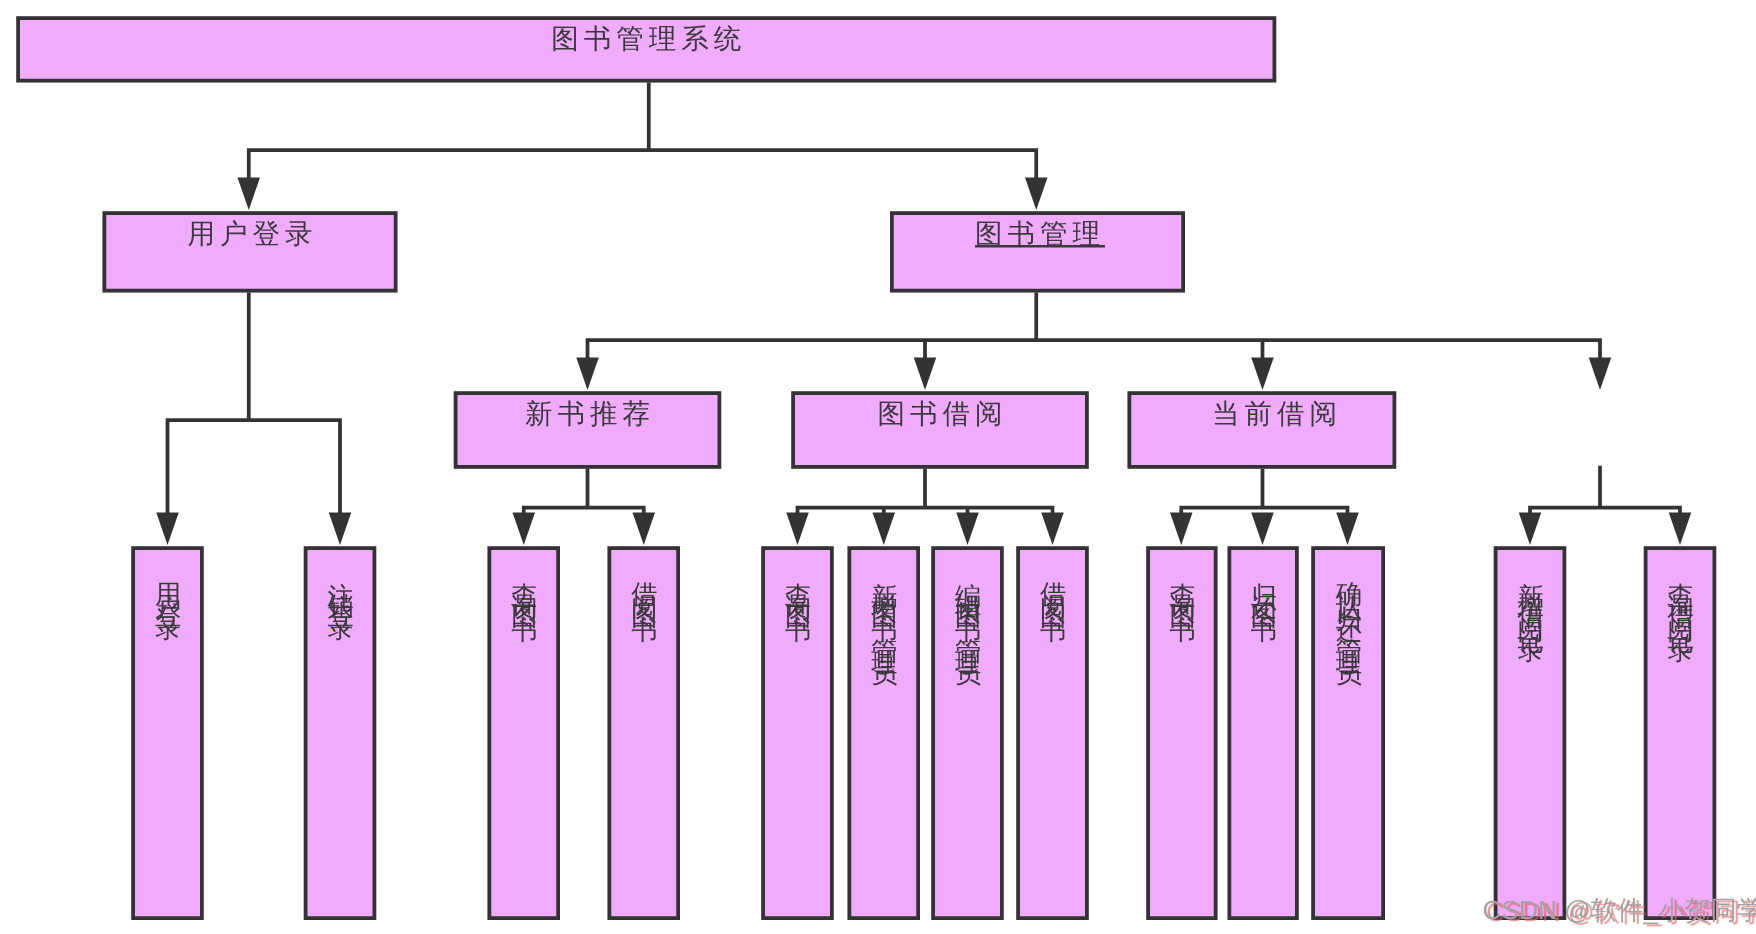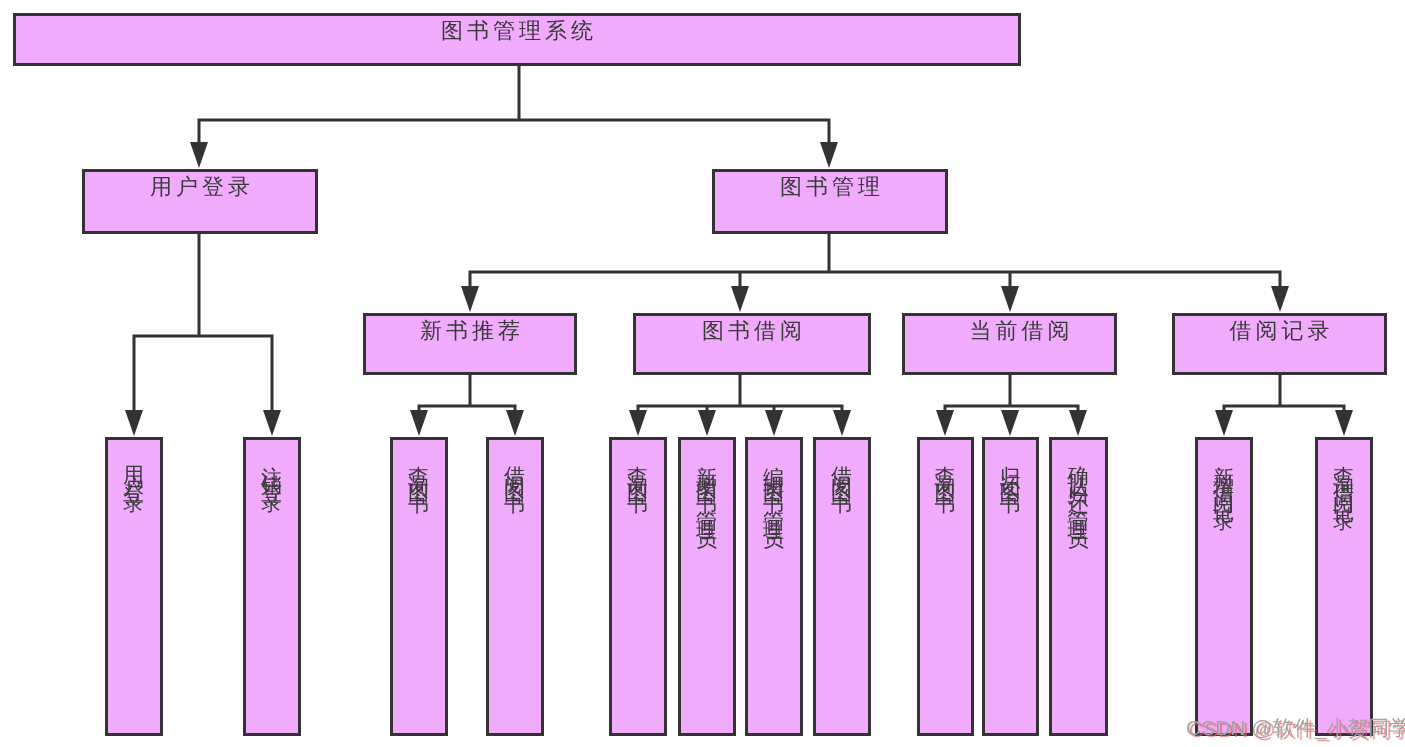--- a/index.html
+++ b/index.html
@@ -34,21 +34,21 @@
     font-size:21px;
     letter-spacing:9px;
     line-height:1;
     padding-top:9px;
     white-space:nowrap;
   }
   
   .n-root{left:13px;top:13px;width:1008px;height:53px;}
   
   .n-user{left:82px;top:169px;width:236px;height:65px;}
-  .n-mgmt{left:712px;top:169px;width:236px;height:65px;}
+  .n-mgmt{left:712px;top:169px;width:236px;height:65px;text-decoration:underline;}
   
   .lvl3{top:313px;height:62px;}
   .n-newrec{left:363px;width:214px;}
   .n-borrow{left:633px;width:238px;}
   .n-current{left:902px;width:215px;padding-left:20px;}
   .n-records{left:1172px;width:215px;}
   
   .leaf{top:437px;height:299px;width:58px;}
   .lf1{left:105px;}  .lf2{left:243px;}
   .lf3{left:390px;}  .lf4{left:486px;}
@@ -125,23 +125,20 @@
 
   <div class="box lvl3 n-newrec">
     <span class="hlabel">新书推荐</span>
   </div>
   <div class="box lvl3 n-borrow">
     <span class="hlabel">图书借阅</span>
   </div>
   <div class="box lvl3 n-current">
     <span class="hlabel">当前借阅</span>
   </div>
-  <div class="box lvl3 n-records">
-    <span class="hlabel">借阅记录</span>
-  </div>
 
   <div class="box leaf lf1">
     <span class="vlabel">用户登录</span>
   </div>
   <div class="box leaf lf2">
     <span class="vlabel">注销登录</span>
   </div>
   <div class="box leaf lf3">
     <span class="vlabel">查询图书</span>
   </div>

